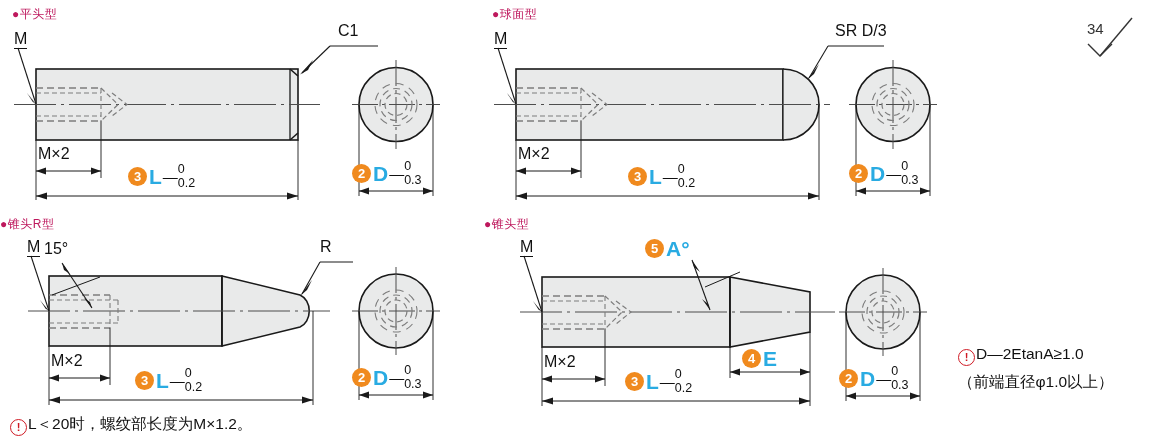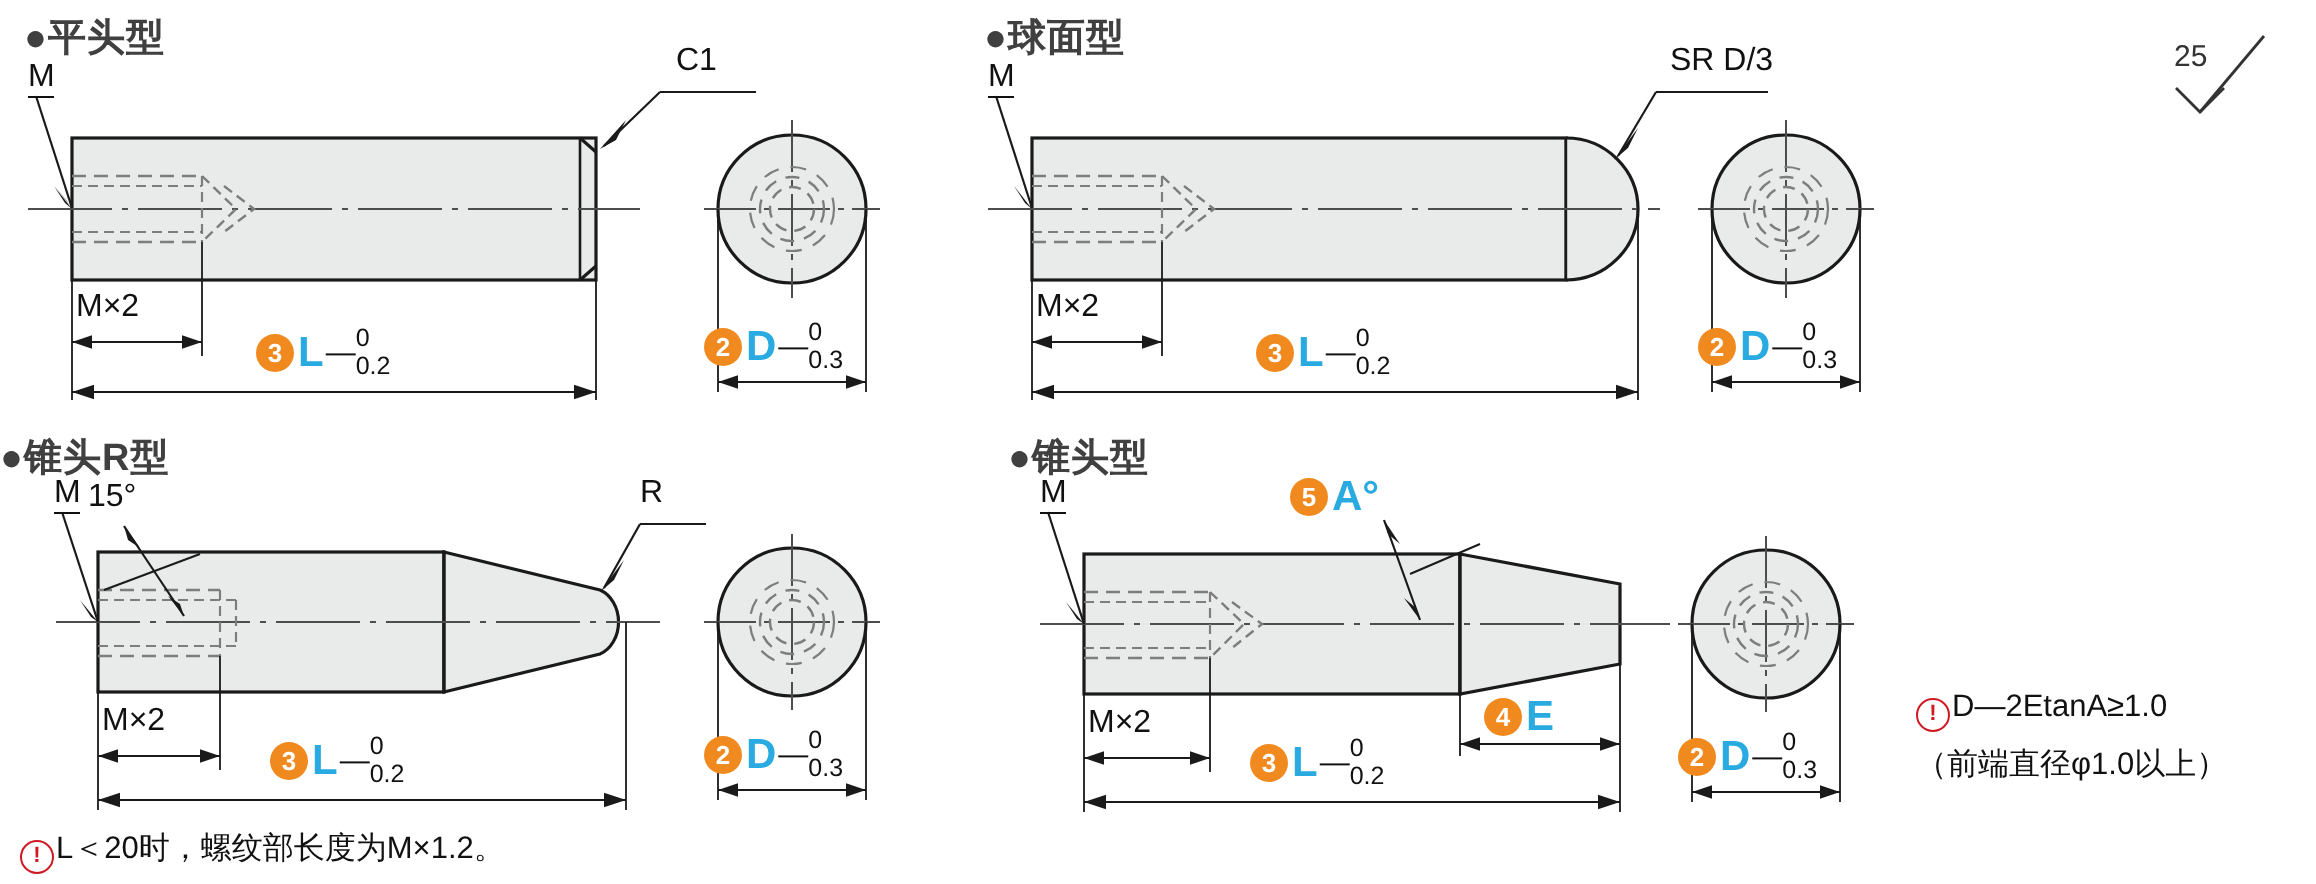--- a/index.html
+++ b/index.html
@@ -3,22 +3,22 @@
 <meta charset="utf-8">
 <style>
   html,body{margin:0;padding:0;background:#ffffff;}
   body{
     width:1158px;height:442px;position:relative;overflow:hidden;
     font-family:"Liberation Sans","DejaVu Sans",sans-serif;
     color:#1a1a1a;
   }
   .panel{position:absolute;}
   .hdr{
-    position:absolute;font-size:19px;font-weight:700;white-space:nowrap;
-    color:#404040;letter-spacing:.5px;
+    position:absolute;font-size:12px;font-weight:400;white-space:nowrap;
+    color:#be185d;letter-spacing:.5px;
   }
   svg{position:absolute;left:0;top:0;overflow:visible;}
 
   .lbl{position:absolute;white-space:nowrap;font-size:16px;color:#111;}
   .underline{border-bottom:1.6px solid #111;padding-bottom:0px;}
 
   
   .dim{position:absolute;white-space:nowrap;display:flex;align-items:center;}
   .badge{
     display:inline-flex;align-items:center;justify-content:center;
@@ -290,21 +290,21 @@
       <span class="tol">
         <span class="t-up">0</span>
         <span class="t-dn">0.3</span>
       </span>
     </span>
   </div>
 </div>
 
 <div class="panel" style="left:480px;top:210px;width:480px;height:200px;">
 
-  <div class="hdr" style="left:24px;top:6px;">●锥头型</div>
+  <div class="hdr" style="left:4px;top:6px;">●锥头型</div>
 
   <svg width="480" height="200">
     <rect x="62" y="67" width="188" height="70" fill="#e9eaea" stroke="#1a1a1a" stroke-width="1.6"></rect>
     <path d="M250 67 L330 82 L330 122 L250 137 Z" fill="#e9eaea" stroke="#1a1a1a" stroke-width="1.6"></path>
     <line x1="250" y1="67" x2="250" y2="137" stroke="#1a1a1a" stroke-width="1.3"></line>
     <line x1="40" y1="102" x2="355" y2="102" stroke="#4d4d4d" stroke-width="1" stroke-dasharray="42,5,3,5"></line>
     <line x1="62" y1="86" x2="125" y2="86" stroke="#7d7d7d" stroke-width="1.3" stroke-dasharray="7,4"></line>
     <line x1="62" y1="119" x2="125" y2="119" stroke="#7d7d7d" stroke-width="1.3" stroke-dasharray="7,4"></line>
     <line x1="62" y1="91" x2="125" y2="91" stroke="#7d7d7d" stroke-width="1.1" stroke-dasharray="5,3"></line>
     <line x1="62" y1="114" x2="125" y2="114" stroke="#7d7d7d" stroke-width="1.1" stroke-dasharray="5,3"></line>
@@ -384,21 +384,21 @@
       </span>
     </span>
   </div>
 </div>
 
 <div class="panel" style="left:1080px;top:8px;width:70px;height:60px;">
   <svg width="70" height="60">
     <line x1="20" y1="48" x2="52" y2="10" stroke="#333" stroke-width="1.4"></line>
     <polyline points="8,36 20,48 32,36" fill="none" stroke="#333" stroke-width="1.4"></polyline>
   </svg>
-  <div class="rough" style="left:7px;top:12px;position:absolute;">25</div>
+  <div class="rough" style="left:7px;top:12px;position:absolute;">34</div>
 </div>
 
 <div class="note" style="left:10px;top:414px;">
   <span class="excl">!</span><span>L＜20时，螺纹部长度为M×1.2。</span>
 </div>
 
 <div class="note" style="left:938px;top:345px;margin-left:20px;">
   <span class="excl">!</span><span>D—2EtanA≥1.0</span>
 </div>
 

